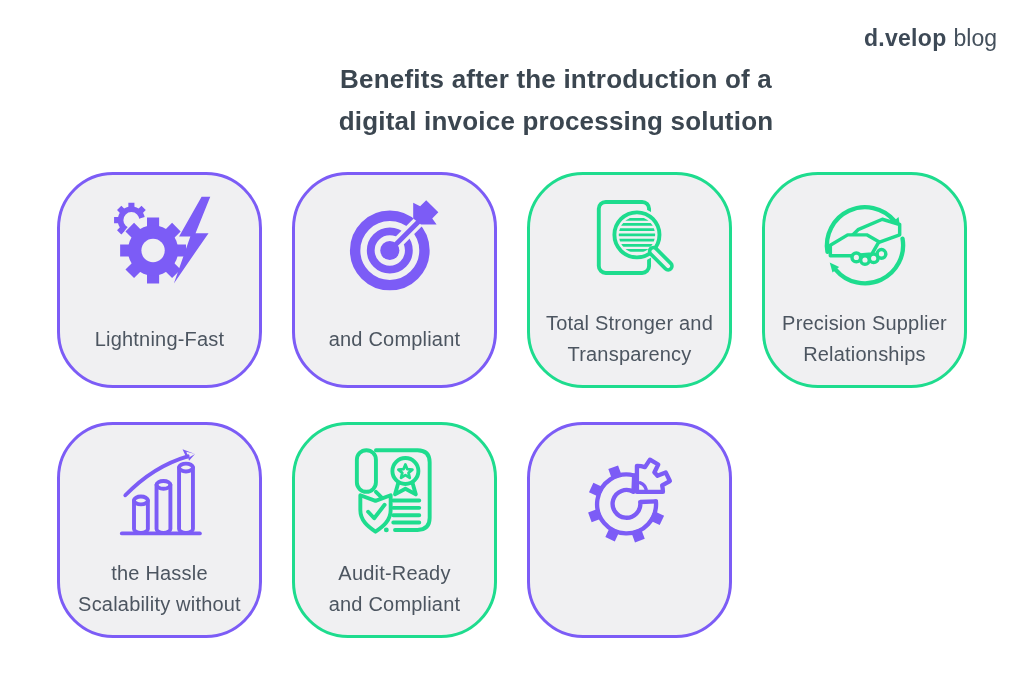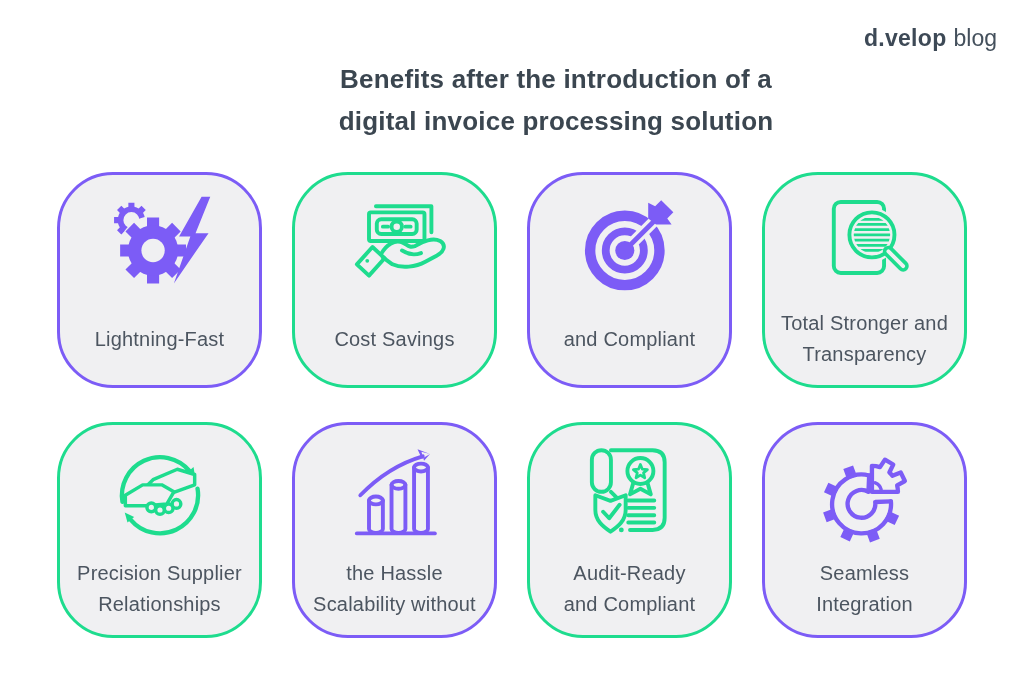--- a/index.html
+++ b/index.html
@@ -66,41 +66,20 @@
           <circle cx="52" cy="64" r="29" fill="currentColor"></circle>
           <circle cx="52" cy="64" r="13.5" fill="#F0F0F2"></circle>
           <path fill="currentColor" d="M108 2 L82 48 L95 48 L76 102 L116 44 L101 44 L118 2 Z"></path>
         </svg>
       </div>
       <div class="label">
         <span>Lightning-Fast</span>
       </div>
     </div>
 
-    <div class="card accent-green">
-      <div class="icon-box">
-        <svg viewBox="0 0 120 120">
-          <g fill="none" stroke="currentColor" stroke-width="4.5" stroke-linecap="round" stroke-linejoin="round">
-            <path d="M38 13 H102 V43"></path>
-            <rect x="30" y="20" width="64" height="33" rx="2"></rect>
-            <rect x="39" y="28" width="46" height="17" rx="5"></rect>
-            <circle cx="62" cy="36.5" r="6"></circle>
-            <path d="M46 36.5h6M72 36.5h6"></path>
-            <path d="M16 80 L34 60 L48 73 L30 93 Z"></path>
-            <path d="M44 68 C50 57 60 51 69 55 C75 58 76 61 83 59 C92 53 104 49 112 53 C120 58 116 66 108 70 L95 77 C84 83 68 85 57 80 L46 72"></path>
-            <path d="M68 64 C74 68 82 70 90 67"></path>
-          </g>
-          <circle cx="28" cy="76" r="2.2" fill="currentColor"></circle>
-        </svg>
-      </div>
-      <div class="label">
-        <span>Cost Savings</span>
-        <span></span>
-      </div>
-    </div>
 
     <div class="card accent-purple">
       <div class="icon-box">
         <svg viewBox="0 0 120 120">
           <circle cx="54" cy="64" r="40" fill="none" stroke="currentColor" stroke-width="12"></circle>
           <circle cx="54" cy="64" r="22" fill="none" stroke="currentColor" stroke-width="9"></circle>
           <line x1="60" y1="58" x2="92" y2="26" stroke="#F0F0F2" stroke-width="13"></line>
           <line x1="56" y1="62" x2="88" y2="30" stroke="currentColor" stroke-width="5.5" stroke-linecap="round"></line>
           <circle cx="54" cy="64" r="11" fill="currentColor"></circle>
           <path fill="currentColor" d="M81 27 L81 9 L89 13 L96 6 L110 20 L103 27 L108 34 L90 34 Z"></path>
@@ -208,20 +187,16 @@
     <div class="card accent-purple">
       <div class="icon-box">
         <svg viewBox="0 0 120 120">
           <path stroke="currentColor" stroke-width="12" fill="none" d="M85 81.5L96.8 87M66.9 98.1L71.4 110.3M42.5 97L37 108.8M25.9 79L13.7 83.4M27 54.5L15.2 49M45.1 37.9L40.6 25.7"></path>
           <path fill="none" stroke="currentColor" stroke-width="5" stroke-linecap="round" stroke-linejoin="round" d="M89.9 65 A34 34 0 1 1 64.8 35.2"></path>
           <path fill="none" stroke="currentColor" stroke-width="5" stroke-linecap="round" stroke-linejoin="round" d="M64.8 35.2 L64 54.1 A16 16 0 1 0 71.8 65.8 L89.9 65"></path>
           <path fill="none" stroke="currentColor" stroke-width="5" stroke-linecap="round" stroke-linejoin="round" d="M68 54 L68 24 A30 30 0 0 1 77.3 25.5 L83 16.9 L92.6 22.5 L88.1 31.7 A30 30 0 0 1 91.6 35.5 L101.2 31.6 L106 41.6 L97.1 46.7 A30 30 0 0 1 98 54 L68 54 Z"></path>
           <path fill="none" stroke="currentColor" stroke-width="4" stroke-linecap="round" d="M71.8 43.7 A11 11 0 0 1 78.6 51.2"></path>
         </svg>
       </div>
-      <div class="label">
-        <span>Seamless</span>
-        <span>Integration</span>
-      </div>
     </div>
 
   </div>
 </div>
 
 </body></html>

